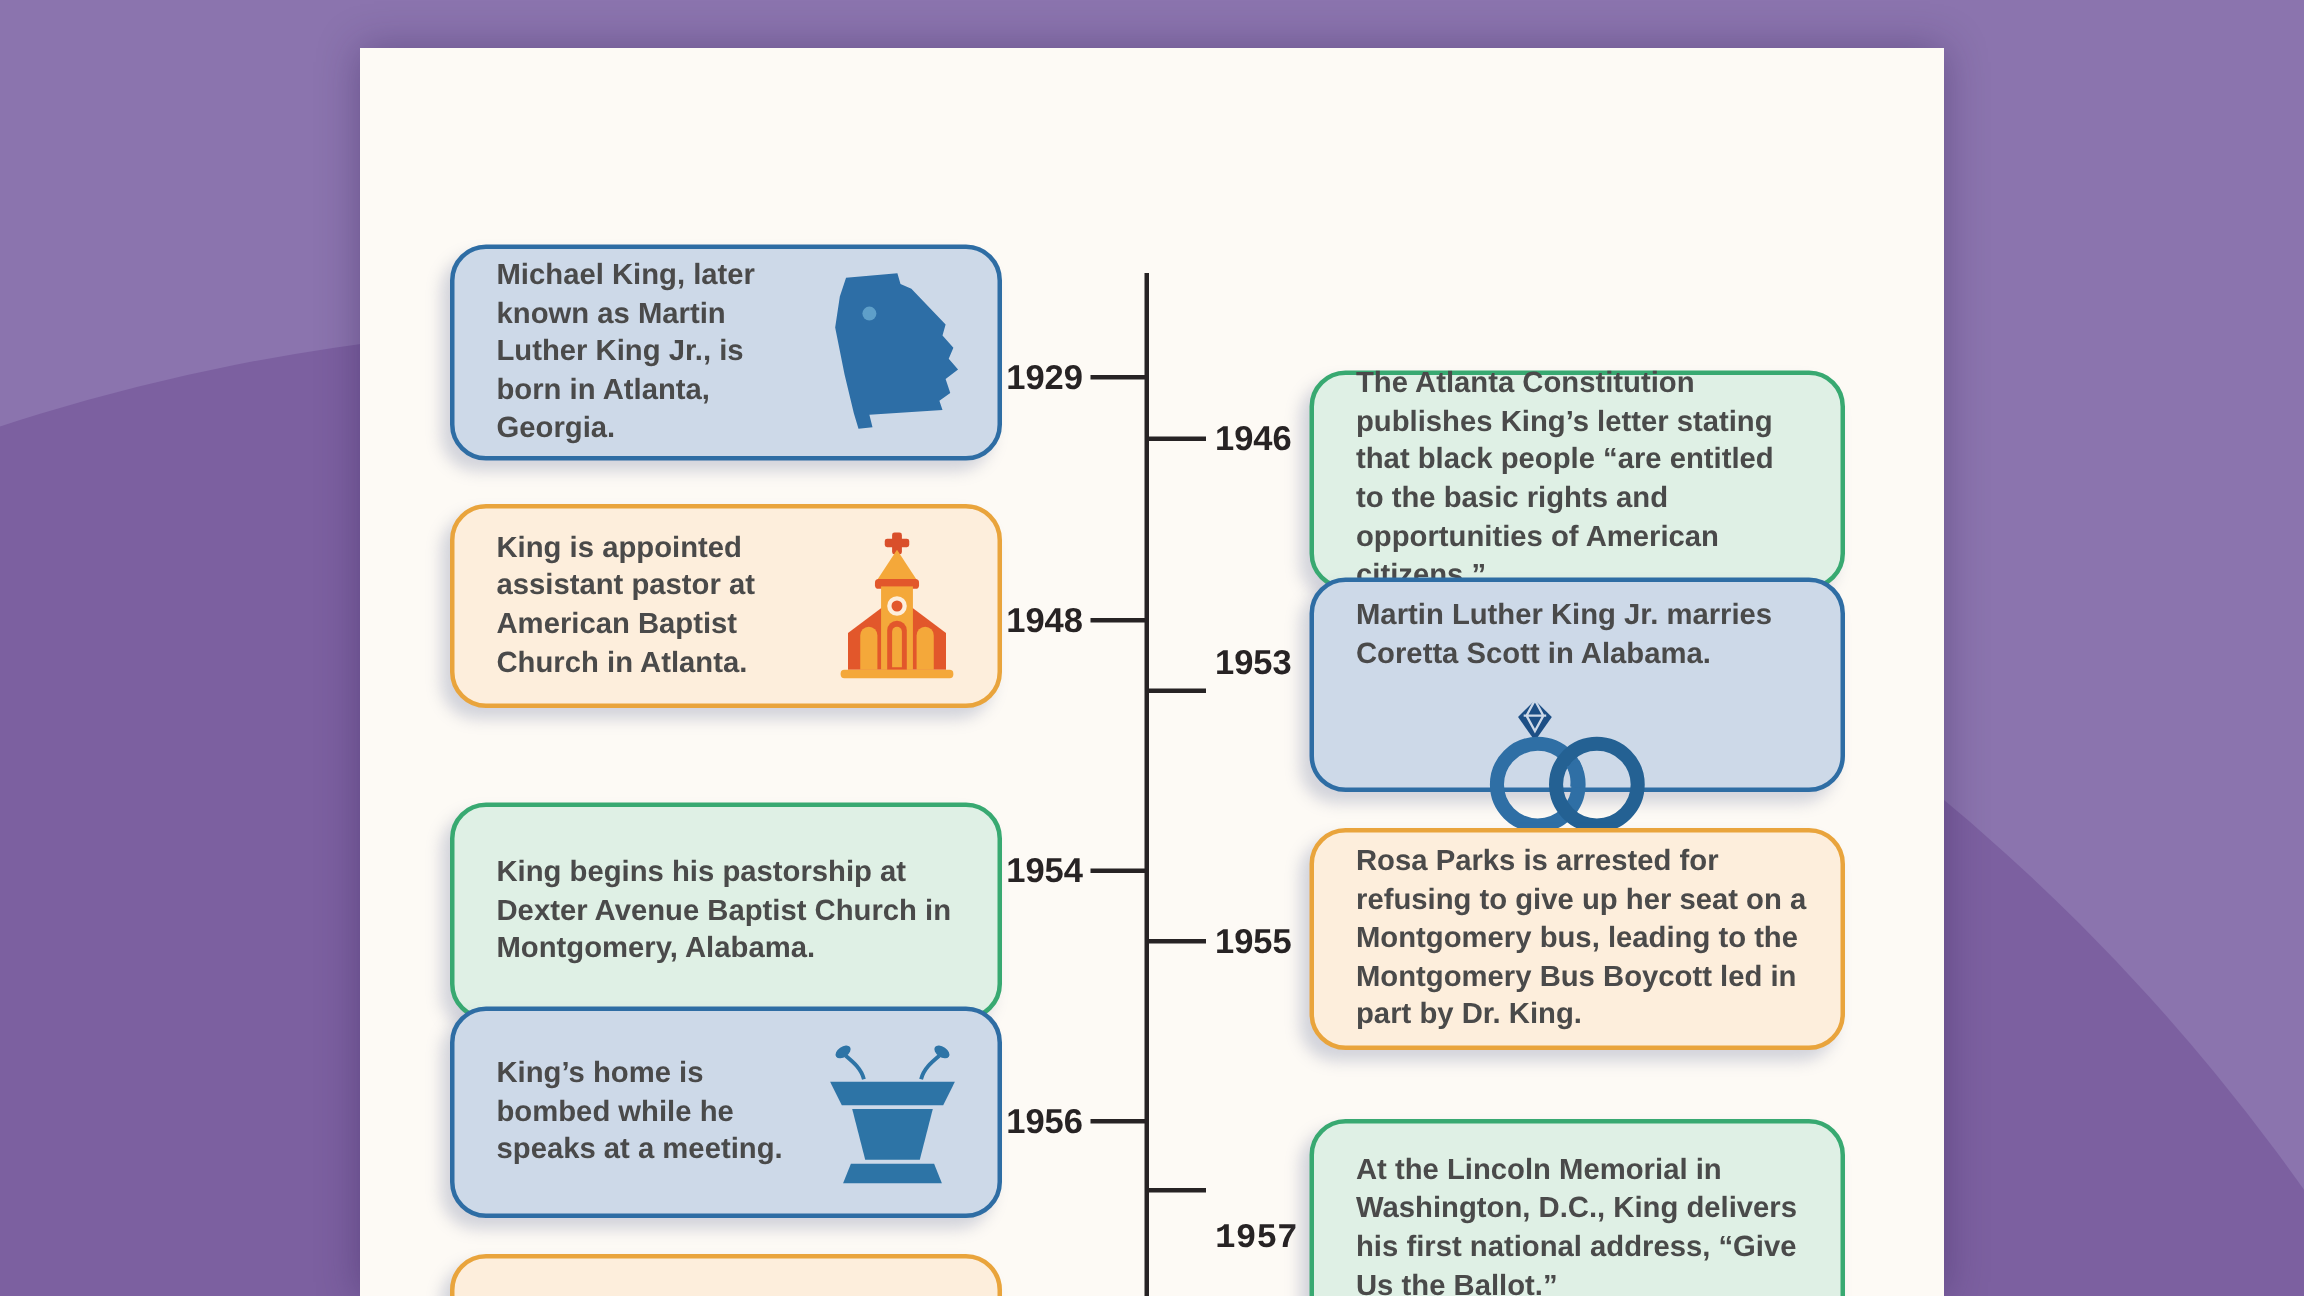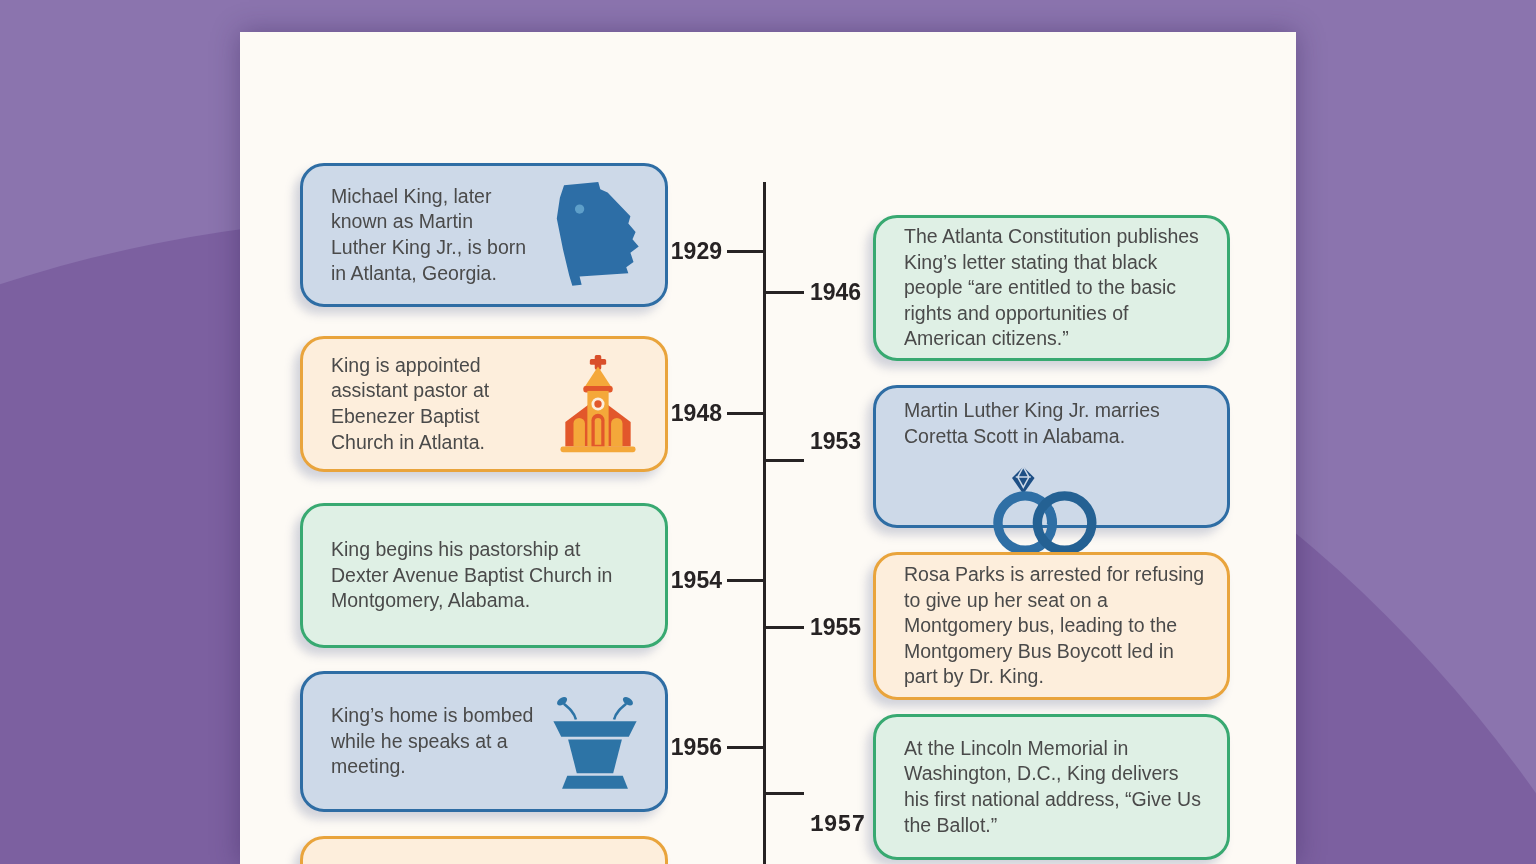--- a/index.html
+++ b/index.html
@@ -43,26 +43,27 @@
   }
   .year-label.left  { text-align:right; left:362px; }
   .year-label.right { text-align:left; left:570px; }
   .event-card {
     position:absolute; border:3.5px solid; border-radius:24px;
     display:flex; align-items:center;
     box-shadow:-6px 7px 10px rgba(120,132,165,.32);
   }
   .scheme-blue   { background:#cdd9e8; border-color:#2e6da4; }
   .scheme-orange { background:#fdeedc; border-color:#e9a43c; }
-  .scheme-green  { background:#dff0e5; border-color:#38a971; }
+  .scheme-green  { background:#dff0e5; border-color:#38a971;margin-top:32px; }
   .col-left  { left:60px;  width:368px; }
   .col-right { left:633px; width:357px; }
   .event-text {
     font-size:19.5px; color:#4a4a4a; line-height:1.31;
     padding:10px 22px 10px 28px;
+    font-weight:bold;
   }
   .with-icon .event-text { padding-right:6px; flex:1; }
   .event-icon { flex-shrink:0; margin-right:18px; display:flex; align-items:center; }
 </style>
 </head>
 <body>
 
 <div class="bg-circle" style="left:-940px; top:217px; width:2726px; height:2726px;"></div>
 
 <div class="poster">
@@ -102,21 +103,21 @@
         <circle cx="39" cy="29" r="4.5" fill="#5e9fc9"></circle>
       </svg>
     </div>
   </div>
 
   <div class="event-card col-right scheme-green" style="top:183px; height:146px;">
     <div class="event-text">The Atlanta Constitution publishes King’s letter stating that black people “are entitled to the basic rights and opportunities of American citizens.”</div>
   </div>
 
   <div class="event-card col-left scheme-orange with-icon" style="top:304px; height:136px;">
-    <div class="event-text">King is appointed assistant pastor at Ebenezer Baptist Church in Atlanta.</div>
+    <div class="event-text">King is appointed assistant pastor at American Baptist Church in Atlanta.</div>
     <div class="event-icon">
       <svg width="98" height="108" viewBox="0 0 120 120">
         <rect x="56" y="0" width="8" height="18" rx="2" fill="#d94f2b"></rect>
         <rect x="50" y="5" width="20" height="7" rx="2" fill="#d94f2b"></rect>
         <path d="M60 14 L77 40 L43 40 Z" fill="#f4a83a"></path>
         <rect x="42" y="38" width="36" height="8" rx="3" fill="#e2572b"></rect>
         <path d="M20 112 L20 82 L60 52 L100 82 L100 112 Z" fill="#e2572b"></path>
         <path d="M30 112 v-28 a7 7 0 0 1 14 0 v28 Z" fill="#f4a83a"></path>
         <path d="M76 112 v-28 a7 7 0 0 1 14 0 v28 Z" fill="#f4a83a"></path>
         <rect x="47" y="44" width="26" height="68" fill="#f4a83a"></rect>

